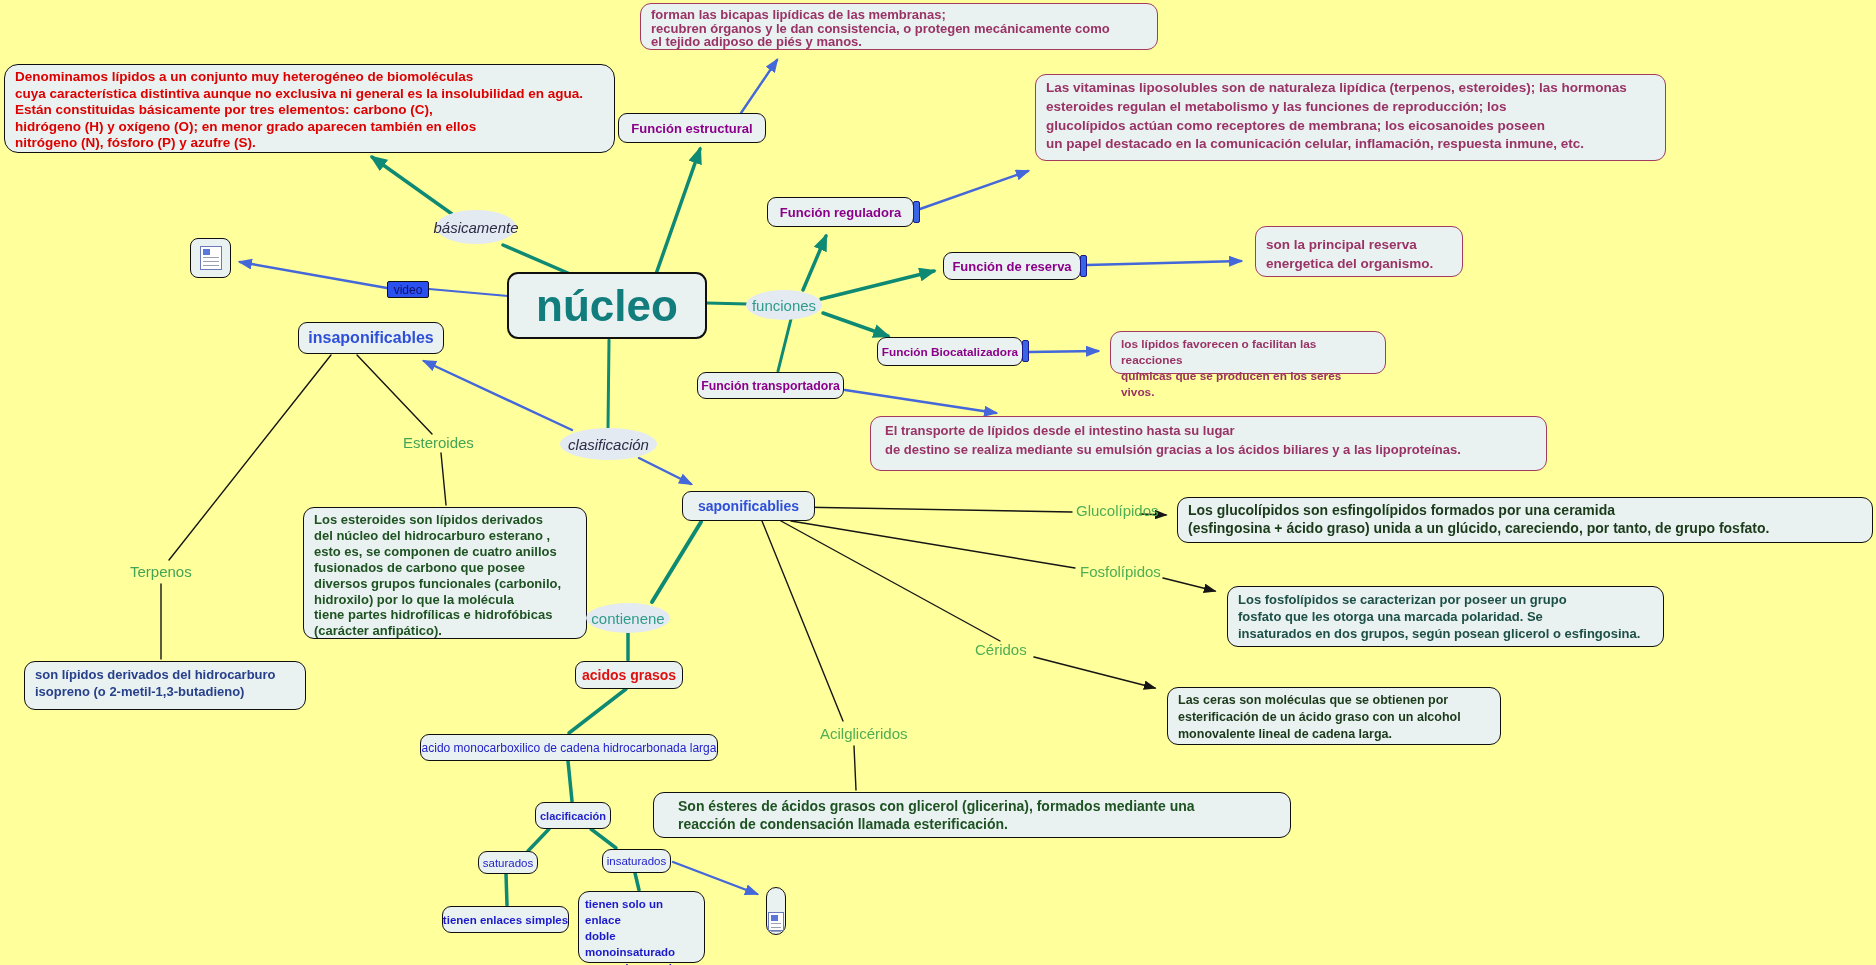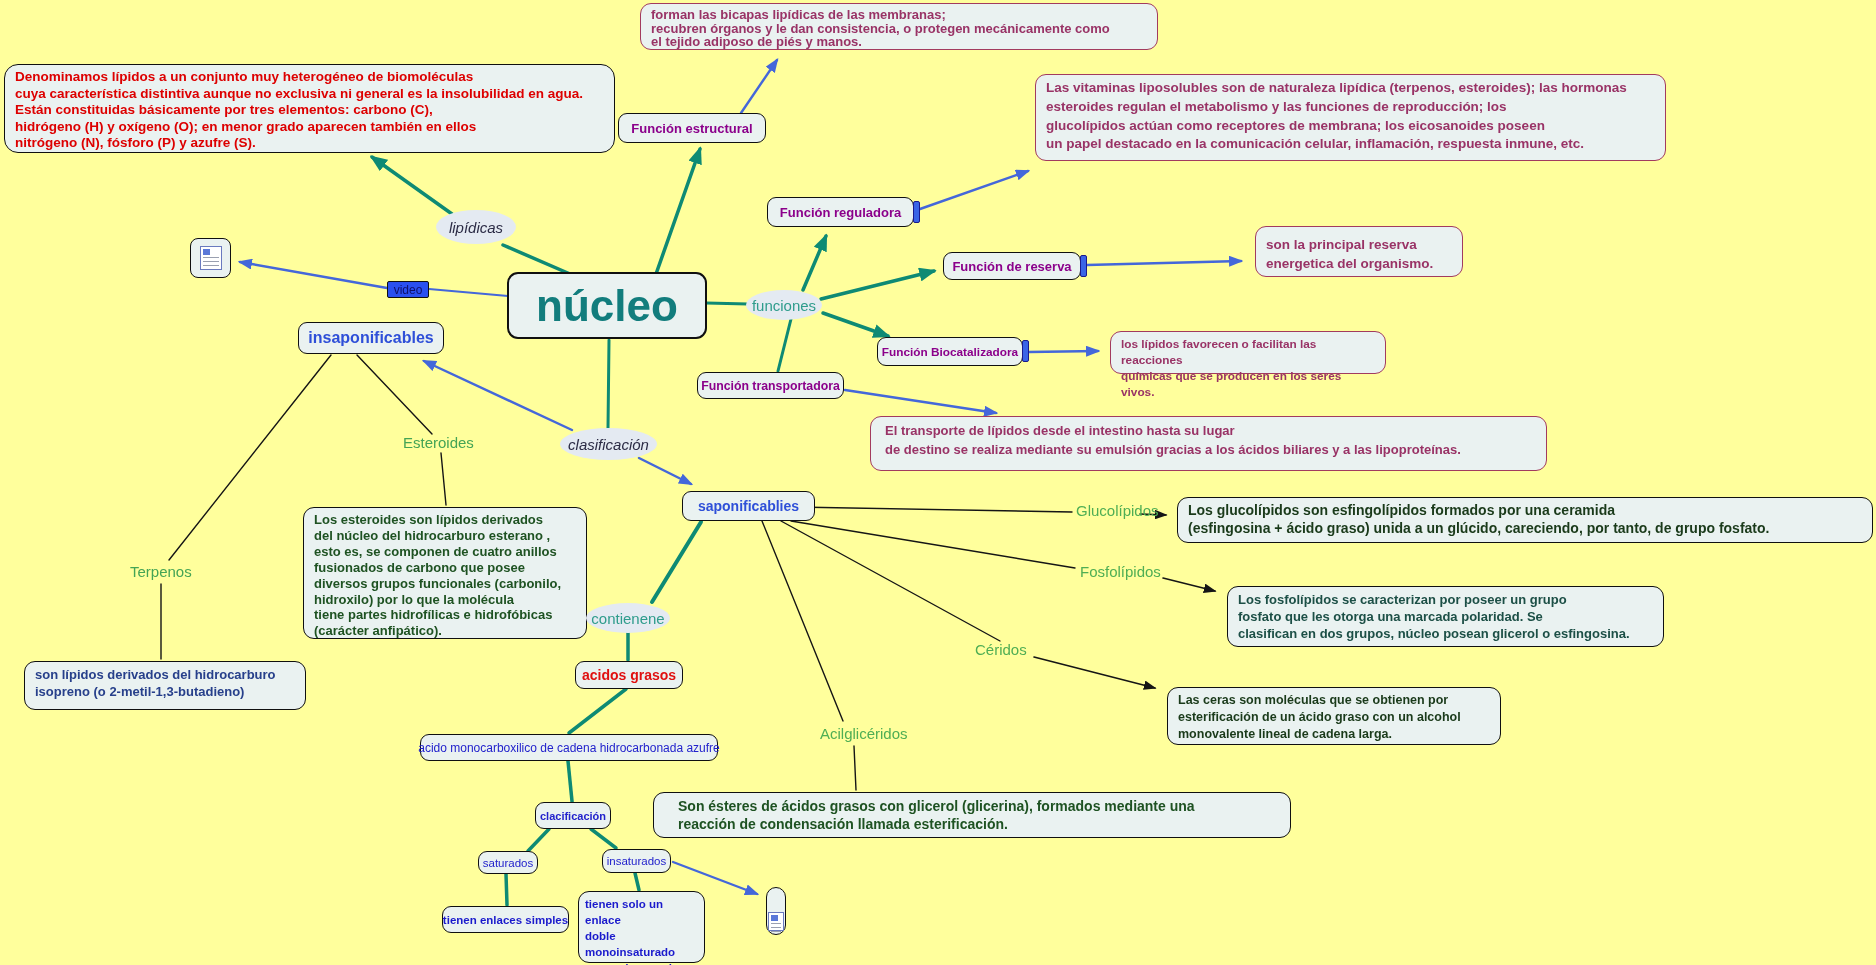--- a/index.html
+++ b/index.html
@@ -104,21 +104,21 @@
 químicas que se producen en los seres vivos.</div>
 
   <div class="abs tbox maroon" style="left:870px;top:416px;width:677px;height:55px;color:#993366;font-size:13px;line-height:19px;padding-left:14px;">El transporte de lípidos desde el intestino hasta su lugar
 de destino se realiza mediante su emulsión gracias a los ácidos biliares y a las lipoproteínas.</div>
 
   <div class="abs tbox" style="left:1177px;top:497px;width:696px;height:46px;color:#1A3A1A;font-size:14px;line-height:17.5px;">Los glucolípidos son esfingolípidos formados por una ceramida
  (esfingosina + ácido graso) unida a un glúcido, careciendo, por tanto, de grupo fosfato.</div>
 
   <div class="abs tbox" style="left:1227px;top:586px;width:437px;height:61px;color:#1C4F46;font-size:13px;line-height:17px;">Los fosfolípidos se caracterizan por poseer un grupo
 fosfato que les otorga una marcada polaridad. Se
-clasifican en dos grupos, núcleo posean glicerol o esfingosina.</div>
+insaturados en dos grupos, según posean glicerol o esfingosina.</div>
 
   <div class="abs tbox" style="left:1167px;top:687px;width:334px;height:58px;color:#1A3A1A;font-size:12.5px;line-height:17px;">Las ceras son moléculas que se obtienen por
 esterificación de un ácido graso con un alcohol
 monovalente lineal de cadena larga.</div>
 
   <div class="abs tbox" style="left:303px;top:507px;width:284px;height:132px;color:#1E5222;font-size:13px;line-height:15.9px;">Los esteroides son lípidos derivados
  del núcleo del hidrocarburo esterano ,
 esto es, se componen de cuatro anillos
 fusionados de carbono que posee
 diversos grupos funcionales (carbonilo,
@@ -132,21 +132,21 @@
   <div class="abs tbox" style="left:653px;top:792px;width:638px;height:46px;color:#1E5222;font-size:14px;line-height:18px;padding-left:24px;">Son ésteres de ácidos grasos con glicerol (glicerina), formados mediante una
 reacción de condensación llamada esterificación.</div>
 
   <div class="abs tbox" style="left:578px;top:891px;width:127px;height:72px;color:#1A1ACC;font-size:11.5px;line-height:16px;padding:4px 6px;">tienen solo un enlace
 doble monoinsaturado
 o mas de un enlace
 doble polisaturado</div>
 
   <div class="abs node" style="left:507px;top:272px;width:200px;height:67px;border-width:2px;border-radius:11px;color:#127D7D;font-size:44px;">núcleo</div>
 
-  <div class="abs ellipse italic-link" style="left:436px;top:210px;width:80px;height:34px;">lipídicas</div>
+  <div class="abs ellipse italic-link" style="left:436px;top:210px;width:80px;height:34px;">básicamente</div>
   <div class="abs ellipse teal-link" style="left:746px;top:290px;width:76px;height:30px;">funciones</div>
   <div class="abs ellipse italic-link" style="left:560px;top:428px;width:97px;height:32px;">clasificación</div>
   <div class="abs ellipse teal-link" style="left:586px;top:603px;width:84px;height:30px;">contienene</div>
 
   <div class="abs node" style="left:387px;top:281px;width:42px;height:17px;background:#2A50F0;border-width:1px;border-radius:2px;color:#10106A;font-size:12px;font-weight:normal;">video</div>
 
   <div class="abs node" style="left:618px;top:113px;width:148px;height:30px;color:#8B008B;font-size:13px;">Función estructural</div>
 
   <div class="abs node" style="left:767px;top:197px;width:147px;height:30px;color:#8B008B;font-size:13px;">Función reguladora</div>
   <div class="abs handle" style="left:913px;top:201px;width:7px;height:22px;"></div>
@@ -158,21 +158,21 @@
   <div class="abs handle" style="left:1022px;top:340px;width:7px;height:22px;"></div>
 
   <div class="abs node" style="left:697px;top:372px;width:147px;height:27px;color:#8B008B;font-size:12.3px;">Función transportadora</div>
 
   <div class="abs node" style="left:298px;top:322px;width:146px;height:32px;color:#2E4FD8;font-size:16px;">insaponificables</div>
 
   <div class="abs node" style="left:682px;top:491px;width:133px;height:30px;color:#2E4FD8;font-size:14px;">saponificablies</div>
 
   <div class="abs node" style="left:575px;top:661px;width:108px;height:28px;color:#E01010;font-size:14px;">acidos grasos</div>
 
-  <div class="abs node" style="left:420px;top:734px;width:298px;height:27px;color:#2222CC;font-size:12px;font-weight:normal;">acido monocarboxilico de cadena hidrocarbonada azufre</div>
+  <div class="abs node" style="left:420px;top:734px;width:298px;height:27px;color:#2222CC;font-size:12px;font-weight:normal;">acido monocarboxilico de cadena hidrocarbonada larga</div>
 
   <div class="abs node" style="left:535px;top:802px;width:76px;height:27px;color:#2222CC;font-size:11px;">clacificación</div>
 
   <div class="abs node" style="left:478px;top:851px;width:60px;height:23px;color:#2222CC;font-size:11.5px;font-weight:normal;">saturados</div>
 
   <div class="abs node" style="left:602px;top:849px;width:69px;height:24px;color:#2222CC;font-size:11.5px;font-weight:normal;">insaturados</div>
 
   <div class="abs node" style="left:442px;top:906px;width:127px;height:27px;color:#1A1ACC;font-size:11.5px;">tienen enlaces simples</div>
 
   <div class="abs greenlabel" style="left:403px;top:434px;color:#44A455;">Esteroides</div>

